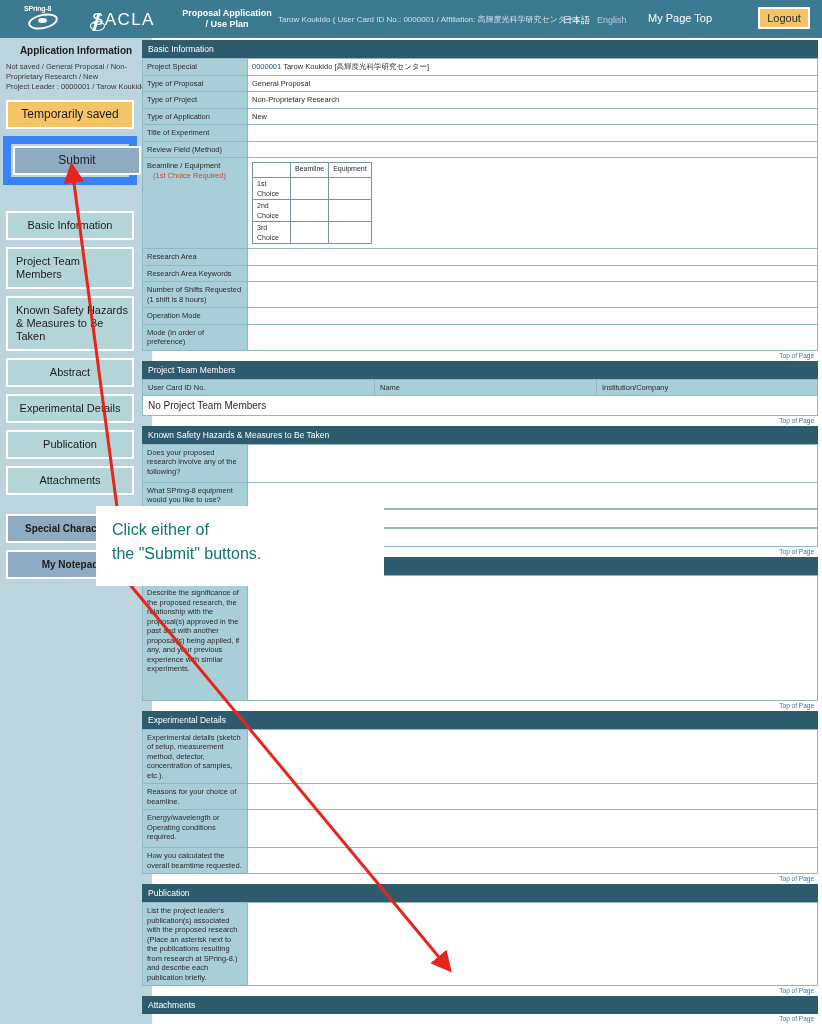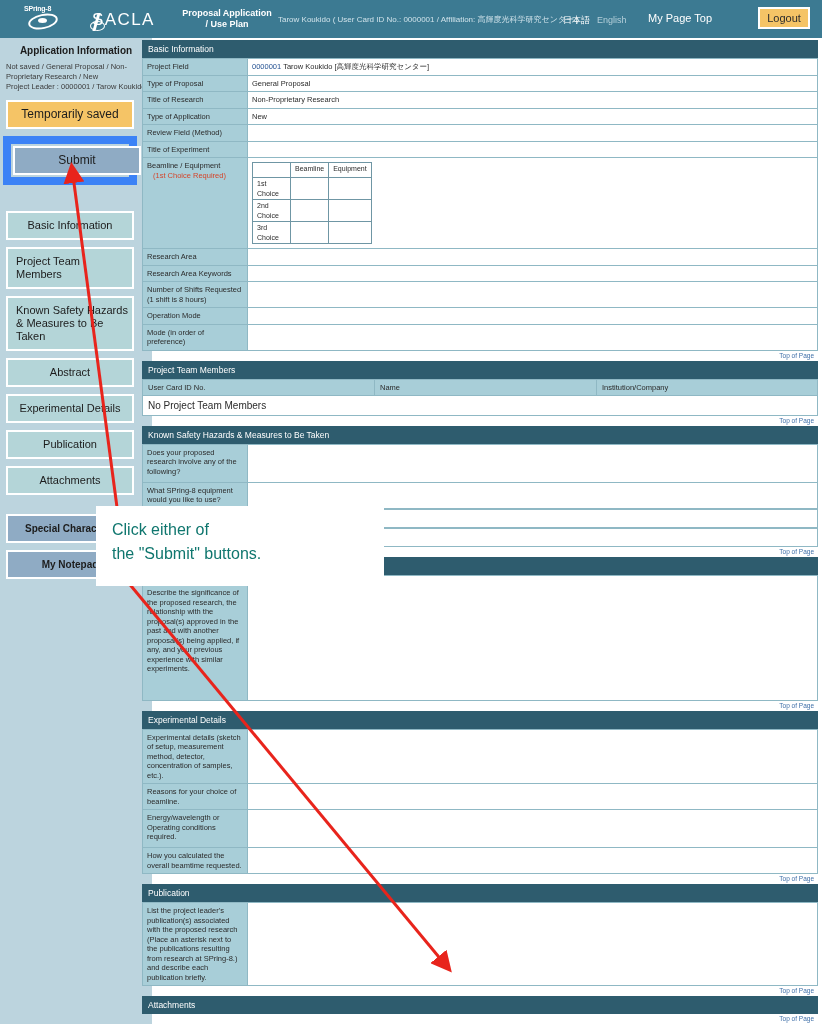--- a/index.html
+++ b/index.html
@@ -314,44 +314,44 @@
     <div class="side-btn tool">My Notepad</div>
   </div>
 
   <div id="main">
 
     <div class="section">
       <div class="sec-header">Basic Information</div>
       <table class="form">
         <tbody>
             <tr>
-          <td class="lbl">Project Field</td>
+          <td class="lbl">Project Special</td>
           <td class="val">
             <a class="link-id" href="#">0000001</a>
             <span>Tarow Koukido [高輝度光科学研究センター]</span>
           </td>
         </tr>
         <tr>
           <td class="lbl">Type of Proposal</td>
           <td class="val">General Proposal</td>
         </tr>
         <tr>
-          <td class="lbl">Title of Research</td>
+          <td class="lbl">Type of Project</td>
           <td class="val">Non-Proprietary Research</td>
         </tr>
         <tr>
           <td class="lbl">Type of Application</td>
           <td class="val">New</td>
         </tr>
         <tr>
+          <td class="lbl">Title of Experiment</td>
+          <td class="val"></td>
+        </tr>
+        <tr>
           <td class="lbl">Review Field (Method)</td>
-          <td class="val"></td>
-        </tr>
-        <tr>
-          <td class="lbl">Title of Experiment</td>
           <td class="val"></td>
         </tr>
         <tr>
           <td class="lbl">
             <span>Beamline / Equipment</span><br>
             <span class="req" style="padding-left:6px;text-align:center;">(1st Choice Required)</span>
           </td>
           <td class="val">
             <table class="beam">
               <tbody>

